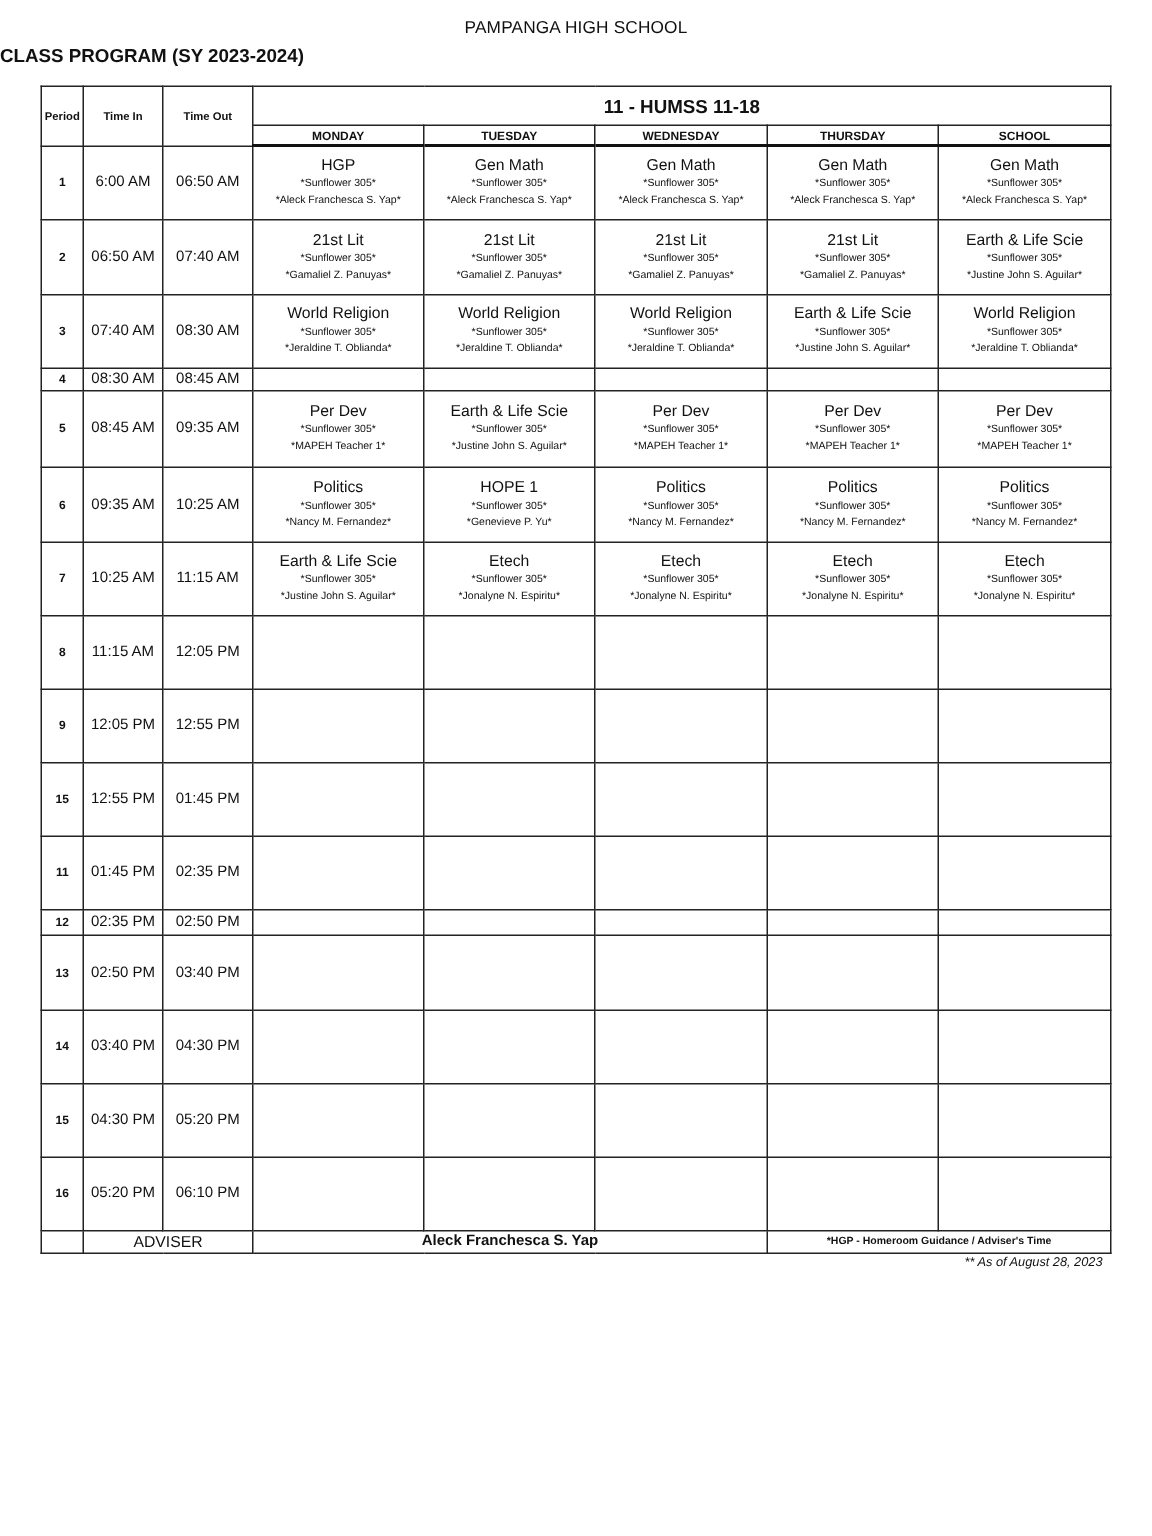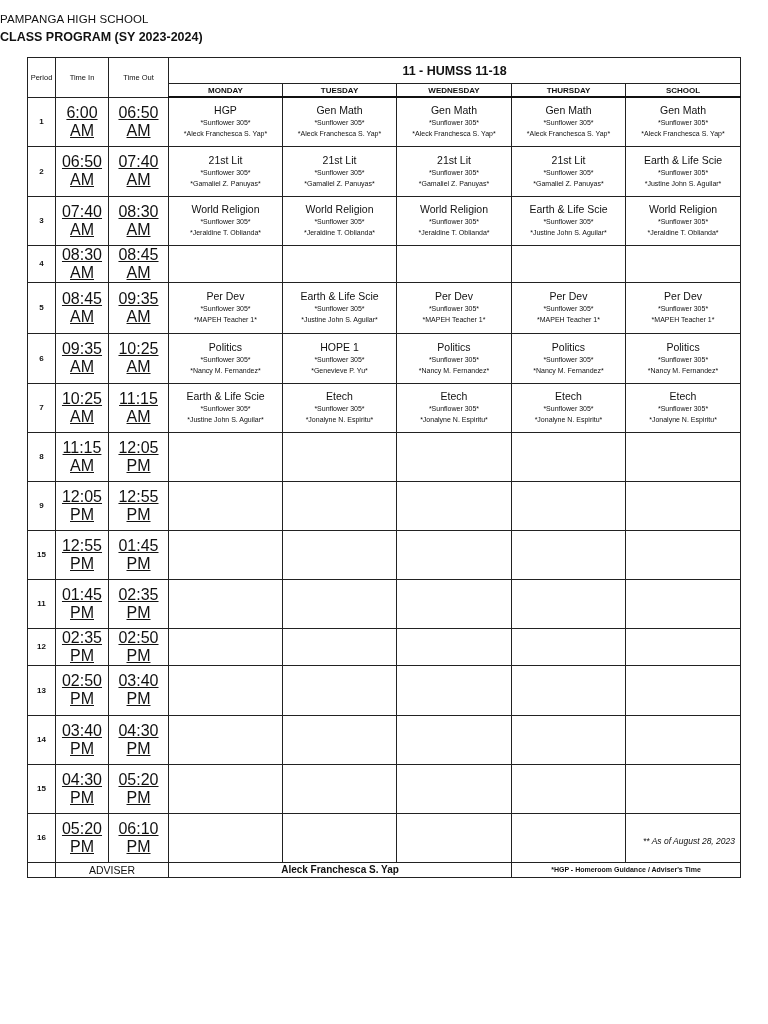--- a/index.html
+++ b/index.html
@@ -1,25 +1,25 @@
 <!DOCTYPE html>
 <html><head>
 <meta charset="utf-8">
 <style>
   html, body { margin:0; padding:0; background:#ffffff; }
   body { width:768px; height:1024px; position:relative; overflow:hidden; font-family:"Liberation Sans", sans-serif; color:#111; }
-  .title1 { position:absolute; top:13px; left:0; width:768px; text-align:left; font-size:11.5px; letter-spacing:0.1px; }
+  .title1 { position:absolute; top:13px; left:0; width:768px; text-align:center; font-size:11.5px; letter-spacing:0.1px; }
   .title2 { position:absolute; top:30px; left:0; width:768px; font-size:12.5px; font-weight:bold; }
   table.sched { position:absolute; top:57px; left:27px; border-collapse:collapse; table-layout:fixed; width:713px; }
   table.sched td, table.sched th { border:1.5px solid #222; padding:0; text-align:center; vertical-align:middle; overflow:hidden; }
-  .hdr-small { font-size:7.5px; font-weight:normal;margin-left:16px; }
+  .hdr-small { font-size:7.5px; font-weight:bold;margin-left:16px; }
   .section-title { font-size:12.5px; font-weight:bold; height:25px; }
   .day-hdr { font-size:8px; font-weight:bold; height:12px; border-bottom:2.5px solid #111 !important; }
   .period { font-size:8px; font-weight:bold; }
-  .time { font-size:16px;text-decoration:underline; }
+  .time { font-size:10px; }
   .subj { font-size:10.5px; line-height:13px; }
   .room, .teacher { font-size:7px; line-height:11px; }
   .adviser-label { font-size:10.5px; }
   .adviser-name { font-size:10px; font-weight:bold; }
   .note { font-size:7px; font-weight:bold; }
   .asof { position:absolute; top:836px; right:33px; font-size:8.5px; font-style:italic; }
 </style>
 </head>
 <body>
 

